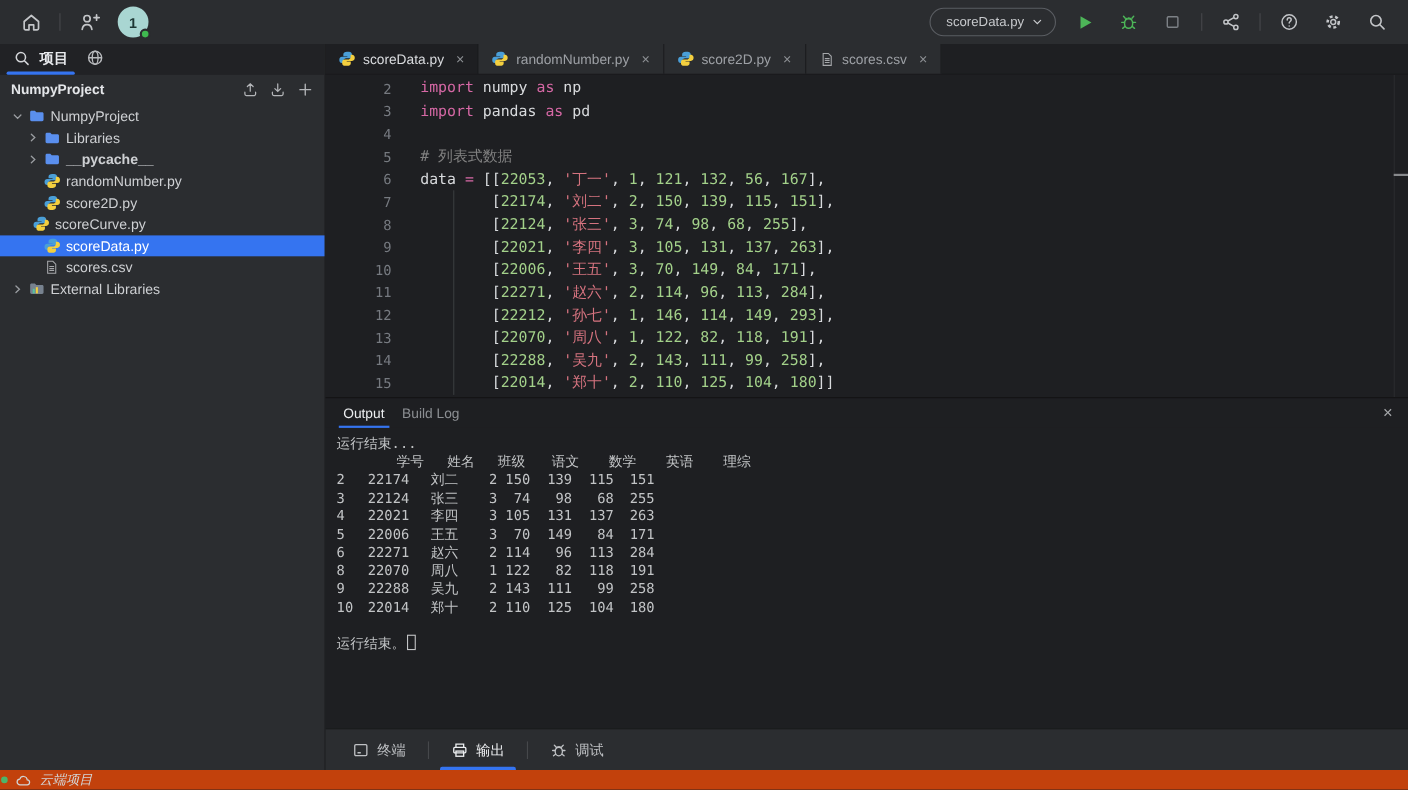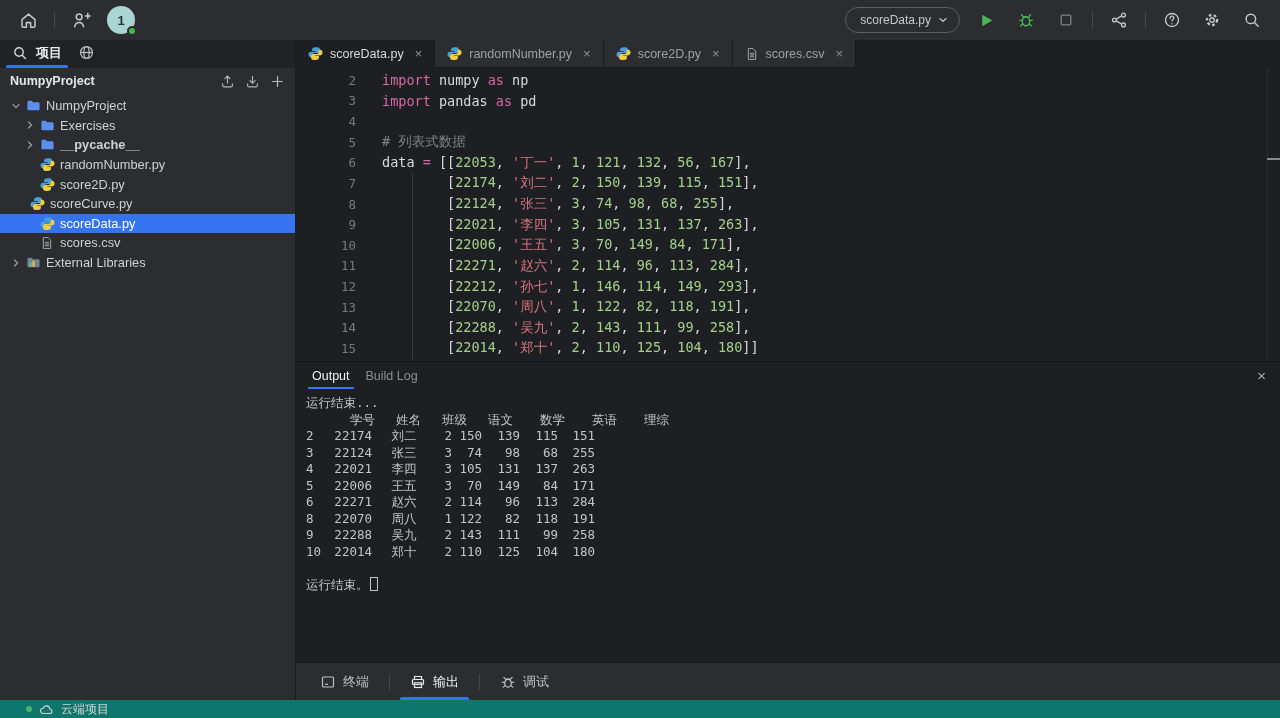--- a/index.html
+++ b/index.html
@@ -61,21 +61,21 @@
   .scroll-mark { position:absolute; right:0; width:13px; height:2px; background:#87898c; top:90px; }
 
   
   .out-header { height:28px; border-top:1px solid #121314; display:flex; align-items:center; padding:0 8px; background:#1e1f22; }
   .out-tab { position:relative; padding:0 8px; height:100%; display:flex; align-items:center; color:#8c8f93; font-size:12.5px; }
   .out-tab.active { color:#eceef0; }
   .out-tab.active .ul { position:absolute; left:4px; right:4px; bottom:0; height:2px; background:var(--accent,#3574F0); }
   .out-close { margin-left:auto; color:#a7a9ac; font-size:15px; padding:0 6px; }
   .out-body { height:273px; padding:6px 0 0 10px; font-family:"DejaVu Sans Mono",monospace; font-size:12.5px; color:#c2c4c6; overflow:hidden; }
   .out-line { height:16.5px; line-height:16.5px; white-space:pre; }
-  .out-h span { display:inline-block; }
+  .out-h span { display:inline-block; text-align:center; }
   .out-h span:nth-child(1){ margin-left:44px; }
   .out-h span:nth-child(-n+3){ width:46px; }
   .out-h span:nth-child(n+4){ width:52px; }
   .out-r span { display:inline-block; text-align:right; }
   .out-r span:nth-child(1){ width:26px; text-align:left; }
   .out-r span:nth-child(2){ width:40px; }
   .out-r span:nth-child(3){ width:48px; margin-left:8px; text-align:center; }
   .out-r span:nth-child(4){ width:24px; }
   .out-r span:nth-child(5){ width:30px; }
   .out-r span:nth-child(6){ width:38px; }
@@ -84,21 +84,21 @@
   .cursor { display:inline-block; width:8px; height:14px; border:1px solid #c2c4c6; vertical-align:-2px; margin-left:1px; }
 
   
   .bottombar { height:38px; background:#2b2d30; border-top:1px solid #18191b; display:flex; align-items:center; padding:0 14px; gap:10px; }
   .bb-item { position:relative; height:100%; display:flex; align-items:center; gap:7px; padding:0 10px; color:#bfc1c4; font-size:13px; }
   .bb-item.active { color:#eceef0; }
   .bb-item.active .ul { position:absolute; left:0; right:0; bottom:0; height:3px; background:var(--accent,#3574F0); border-radius:2px 2px 0 0; }
   .bb-sep { width:1px; height:16px; background:#46484b; }
 
   
-  .statusbar { height:18px; background:#0f766e; display:flex; align-items:center; padding:0 26px; gap:7px; color:#d2d4d6; font-size:12px; }
+  .statusbar { height:18px; background:#c2410c; display:flex; align-items:center; padding:0 1px; gap:7px; color:#d2d4d6; font-size:12px;font-style:italic; }
   .status-dot { width:6px; height:6px; border-radius:50%; background:#4db56a; }
 </style>
 </head>
 <body>
 
 <div class="titlebar">
   <div class="tb-left">
     <span class="tb-icon">
       <svg width="19" height="19" viewBox="0 0 16 16" fill="none" stroke="currentColor" stroke-width="1.3" stroke-linejoin="round">
           <path d="M2.5 7.2 8 2.6l5.5 4.6v5.4c0 .6-.5 1-1 1H9.8V9.8H6.2v3.8H3.5c-.5 0-1-.4-1-1z"></path>
@@ -233,21 +233,21 @@
           <span class="tree-chev">
             <svg width="12" height="12" viewBox="0 0 16 16" fill="none" stroke="currentColor" stroke-width="1.6" stroke-linecap="round">
               <path d="M6 4l4.2 4L6 12"></path>
             </svg>
           </span>
           <span class="tree-ic">
             <svg width="15" height="15" viewBox="0 0 16 16">
               <path fill="var(--folder,#5A8FEE)" d="M1.5 4.3c0-.8.6-1.4 1.4-1.4h3.2l1.4 1.5h5.6c.8 0 1.4.6 1.4 1.4v5.9c0 .8-.6 1.4-1.4 1.4H2.9c-.8 0-1.4-.6-1.4-1.4z"></path>
             </svg>
           </span>
-          <span class="tree-label">Exercises</span>
+          <span class="tree-label">Libraries</span>
         </div>
         <div class="tree-row" style="padding-left: 22px; font-weight: bold;">
           <span class="tree-chev">
             <svg width="12" height="12" viewBox="0 0 16 16" fill="none" stroke="currentColor" stroke-width="1.6" stroke-linecap="round">
               <path d="M6 4l4.2 4L6 12"></path>
             </svg>
           </span>
           <span class="tree-ic">
             <svg width="15" height="15" viewBox="0 0 16 16">
               <path fill="var(--folder,#5A8FEE)" d="M1.5 4.3c0-.8.6-1.4 1.4-1.4h3.2l1.4 1.5h5.6c.8 0 1.4.6 1.4 1.4v5.9c0 .8-.6 1.4-1.4 1.4H2.9c-.8 0-1.4-.6-1.4-1.4z"></path>

